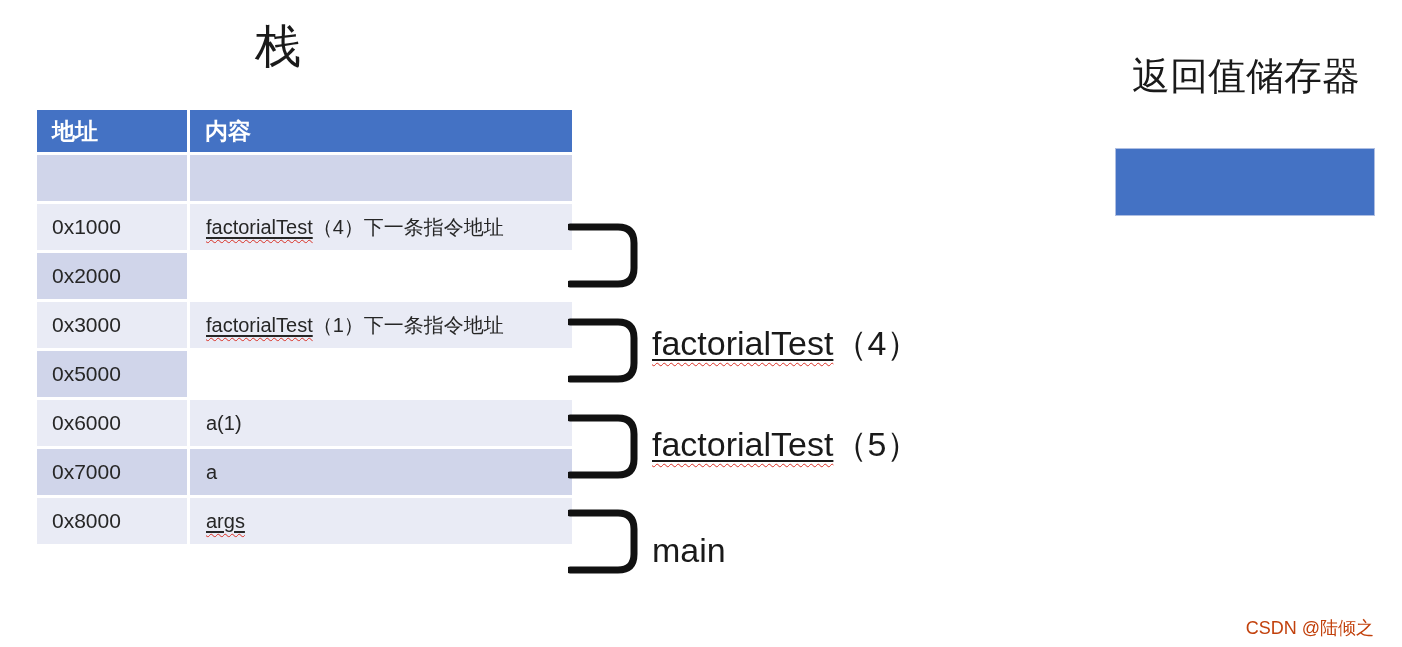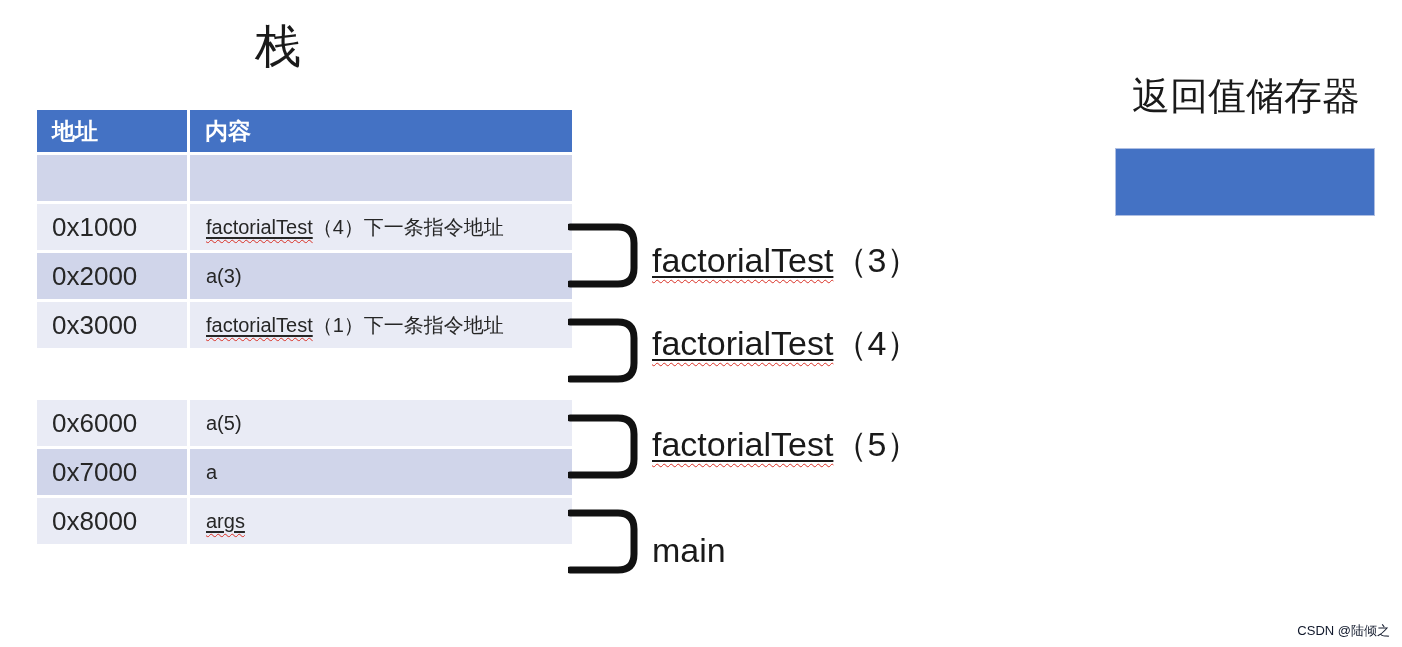--- a/index.html
+++ b/index.html
@@ -16,21 +16,21 @@
   .stack-table{position:absolute;left:37px;top:110px;width:535px;}
   .thead{display:flex;gap:3px;height:42px;margin-bottom:3px;}
   .th{
     background:#4472C4;color:#ffffff;font-weight:bold;font-size:23px;
     display:flex;align-items:center;padding-left:15px;box-sizing:border-box;
   }
   .th.addr{width:150px;flex:none;}
   .th.cont{flex:1;}
   .trow{display:flex;gap:3px;height:46px;margin-bottom:3px;}
   .td{display:flex;align-items:center;box-sizing:border-box;white-space:nowrap;}
-  .td.addr{width:150px;flex:none;padding-left:15px;font-size:26px;}
+  .td.addr{width:150px;flex:none;padding-left:15px;font-size:21px;}
   .td.cont{flex:1;padding-left:16px;font-size:20px;}
   .trow:nth-child(odd) .td{background:#D0D5EA;}
   .trow:nth-child(even) .td{background:#E9EBF5;}
   
   .squig{
     text-decoration-line:underline;text-decoration-style:wavy;
     text-decoration-color:#D93025;text-decoration-thickness:1px;
     text-underline-offset:5px;
   }
   .usolid{
@@ -44,29 +44,29 @@
   .bracket path{fill:none;stroke:#111111;stroke-width:7;stroke-linecap:round;stroke-linejoin:round;}
   
   .frame-label{
     position:absolute;left:652px;height:44px;line-height:44px;
     font-size:34px;color:#1a1a1a;white-space:nowrap;
   }
   .frame-label .squig{text-underline-offset:7px;}
   .frame-label .usolid{text-underline-offset:4px;text-decoration-thickness:2px;}
   
   .ret-title{
-    position:absolute;left:1096px;top:72px;width:300px;text-align:center;
+    position:absolute;left:1096px;top:52px;width:300px;text-align:center;
     font-size:38px;line-height:48px;color:#1a1a1a;
   }
   .ret-box{
     position:absolute;left:1115px;top:148px;width:260px;height:68px;
     background:#4472C4;border:1px solid #AEBEE2;box-sizing:border-box;
   }
   
-  .watermark{position:absolute;right:12px;bottom:7px;font-size:13px;color:#0f172a;}
+  .watermark{position:absolute;right:28px;bottom:7px;font-size:18px;color:#c2410c;}
 </style>
 </head>
 <body>
 
 <div class="canvas">
 
   <div class="stack-title">栈</div>
 
   <div class="stack-table">
     <div class="thead">
@@ -86,43 +86,40 @@
       <div class="trow">
         <div class="td addr">0x1000</div>
         <div class="td cont">
             <span class="squig"><span class="usolid">factorialTest</span></span>
             <span>（4）下一条指令地址</span>
           </div>
       </div>
 
       <div class="trow">
         <div class="td addr">0x2000</div>
-        <div class="td cont">
-            <span class="squig"><span class="usolid"></span></span>
-            <span>a(3)</span>
-          </div>
       </div>
 
       <div class="trow">
         <div class="td addr">0x3000</div>
         <div class="td cont">
             <span class="squig"><span class="usolid">factorialTest</span></span>
             <span>（1）下一条指令地址</span>
           </div>
       </div>
 
 
       <div class="trow">
+        <div class="td addr">0x5000</div>
       </div>
 
       <div class="trow">
         <div class="td addr">0x6000</div>
         <div class="td cont">
             <span class="squig"><span class="usolid"></span></span>
-            <span>a(5)</span>
+            <span>a(1)</span>
           </div>
       </div>
 
       <div class="trow">
         <div class="td addr">0x7000</div>
         <div class="td cont">
             <span class="squig"><span class="usolid"></span></span>
             <span>a</span>
           </div>
       </div>
@@ -144,21 +141,20 @@
   <svg class="bracket" style="top:315px" viewBox="0 0 72 72">
       <path d="M2 7 H50 Q66 7 66 23 V48 Q66 64 50 64 H2"></path>
     </svg>
   <svg class="bracket" style="top:411px" viewBox="0 0 72 72">
       <path d="M2 7 H50 Q66 7 66 23 V48 Q66 64 50 64 H2"></path>
     </svg>
   <svg class="bracket" style="top:506px" viewBox="0 0 72 72">
       <path d="M2 7 H50 Q66 7 66 23 V48 Q66 64 50 64 H2"></path>
     </svg>
 
-  <div class="frame-label" style="top:238px"><span class="squig"><span class="usolid">factorialTest</span></span><span>（3）</span></div>
   <div class="frame-label" style="top:321px"><span class="squig"><span class="usolid">factorialTest</span></span><span>（4）</span></div>
   <div class="frame-label" style="top:422px"><span class="squig"><span class="usolid">factorialTest</span></span><span>（5）</span></div>
   <div class="frame-label" style="top:528px"><span class="squig"><span class="usolid"></span></span><span>main</span></div>
 
   <div class="ret-title">返回值储存器</div>
   <div class="ret-box"></div>
 
   <div class="watermark">CSDN @陆倾之</div>
 
 </div>

